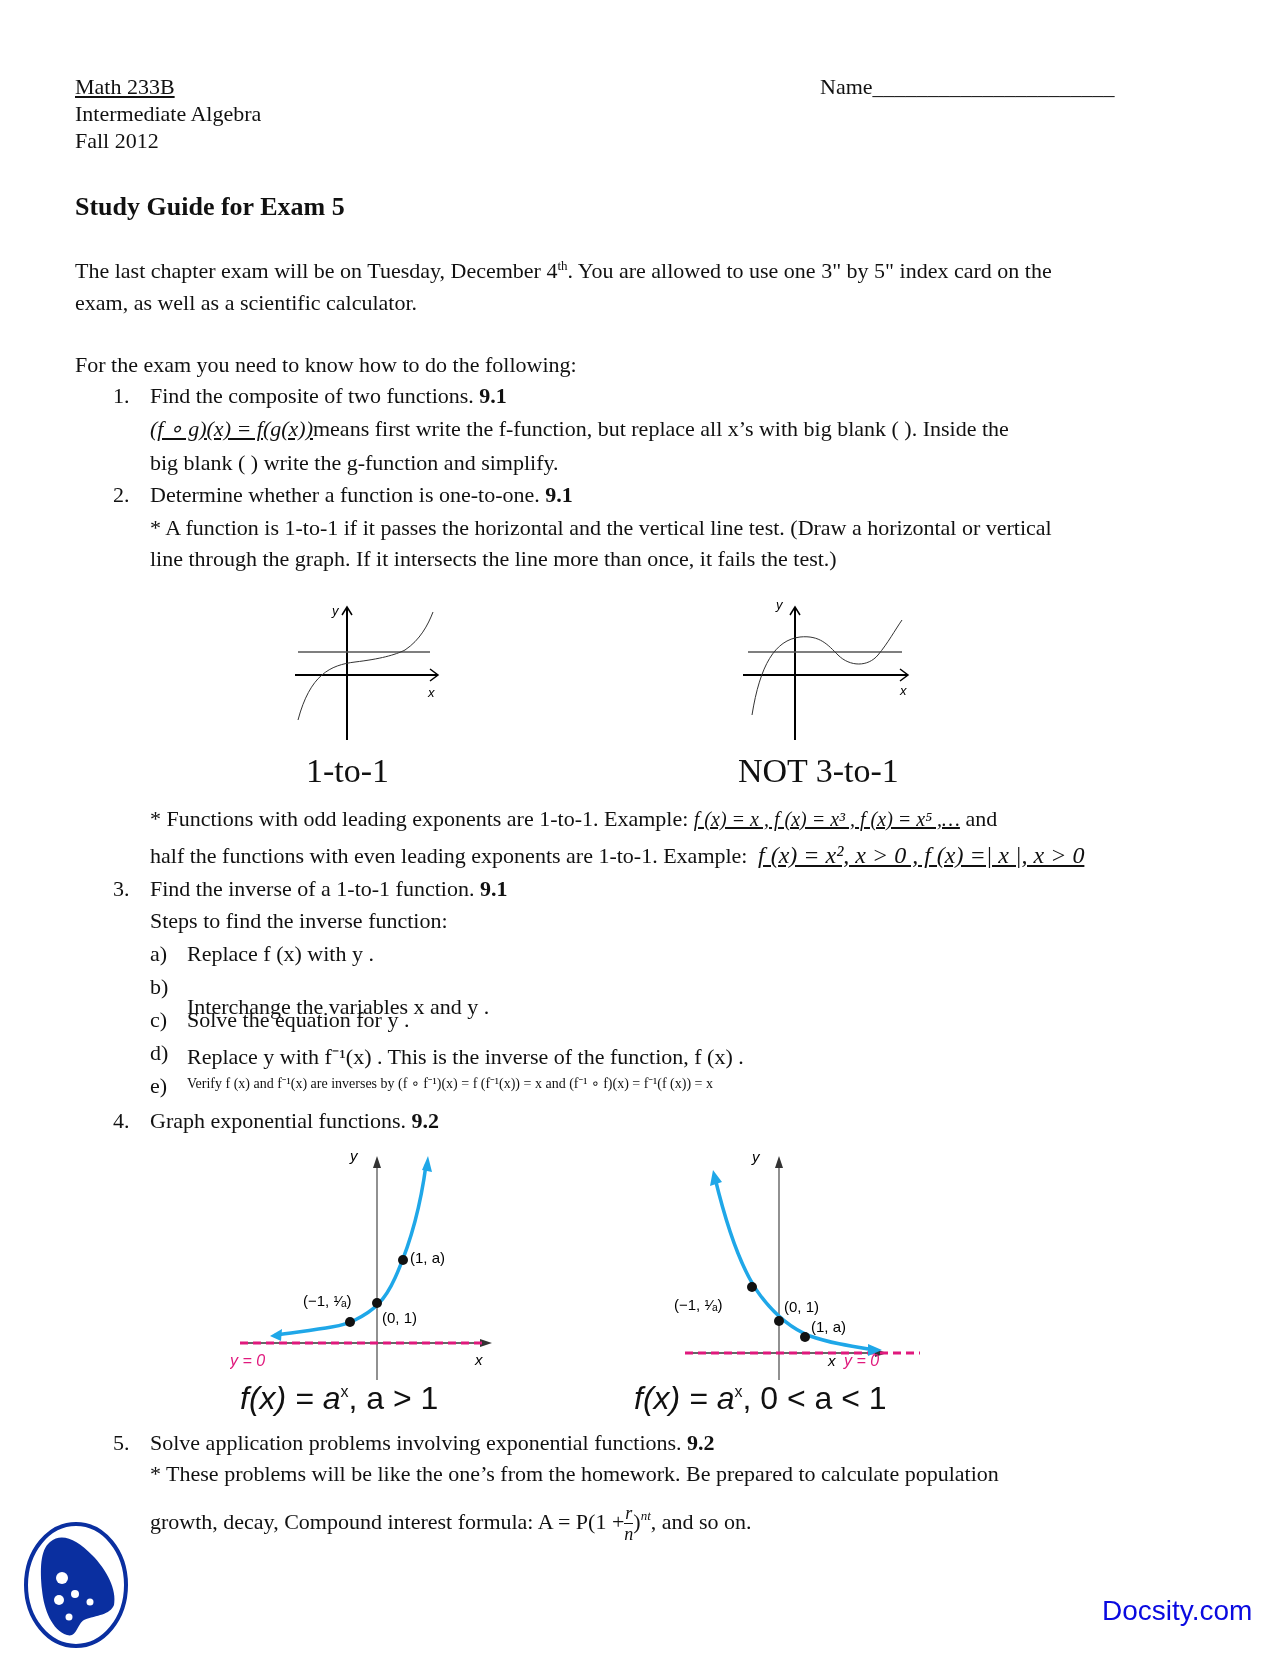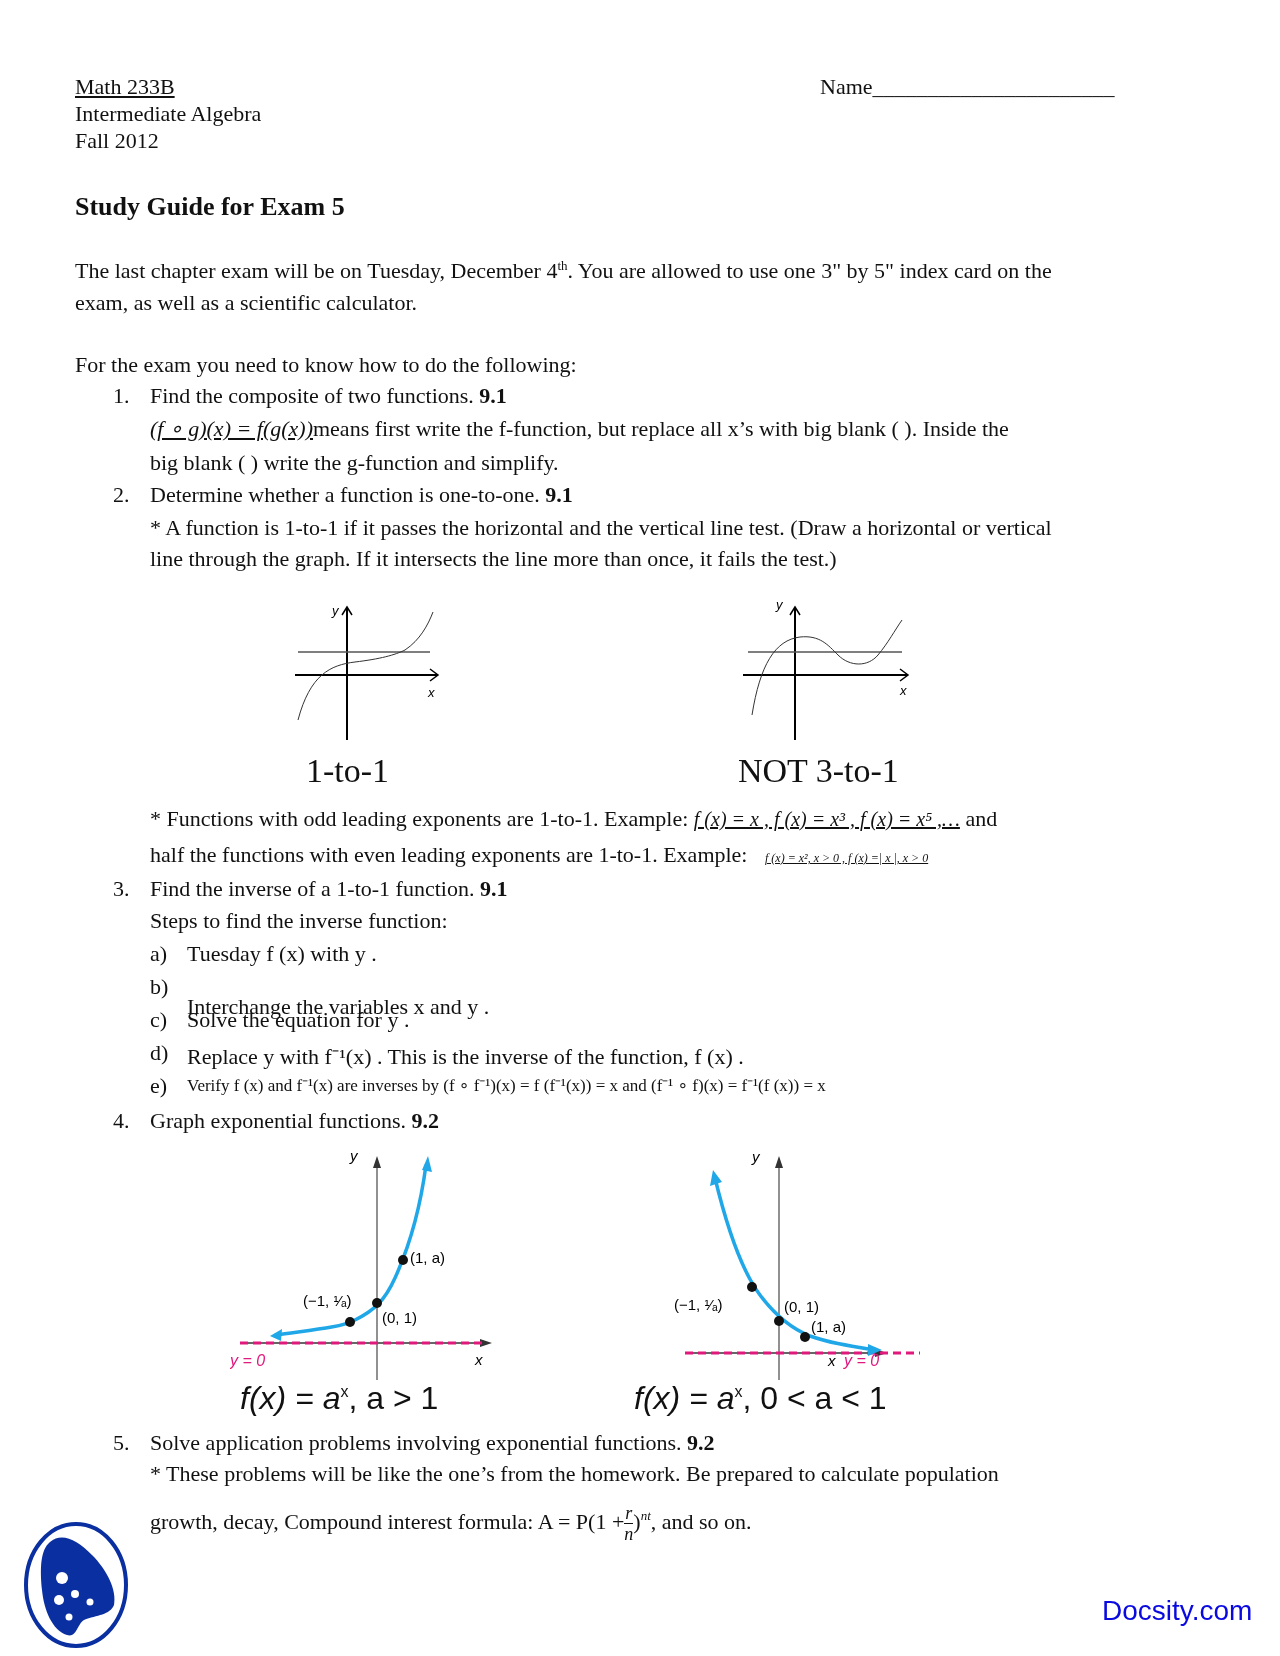--- a/index.html
+++ b/index.html
@@ -83,39 +83,39 @@
 <div class="caption" style="left:306px; top:752px;">1-to-1</div>
 <div class="caption" style="left:738px; top:752px;">NOT 3-to-1</div>
 
 <div class="item" style="left:150px; top:806px;">
   <span>*  Functions with odd leading exponents are 1-to-1. Example:</span>
   <i class="m" style="font-size:20px;">f (x) = x , f (x) = x³ , f (x) = x⁵ ,…</i>
   <span>and</span>
 </div>
 <div class="item" style="left:150px; top:842px;">
   <span>half the functions with even leading exponents are 1-to-1. Example:</span>
-  <i class="m" style="font-size:12px; margin-left:12px;">f (x) = x², x &gt; 0 ,  f (x) =| x |, x &gt; 0</i>
+  <i class="m" style="font-size:24px; margin-left:5px;">f (x) = x², x &gt; 0 ,  f (x) =| x |, x &gt; 0</i>
 </div>
 
 <div class="num" style="left:113px; top:876px;">3.</div>
 <div class="item" style="left:150px; top:876px;">
   <span>Find the inverse of a 1-to-1 function.</span> <b>9.1</b>
 </div>
 <div class="item" style="left:150px; top:908px;">Steps to find the inverse function:</div>
 
 <div class="sub" style="left:150px; top:941px;">a)</div>
-<div class="sub" style="left:187px; top:941px;">Tuesday  f (x) with y .</div>
+<div class="sub" style="left:187px; top:941px;">Replace  f (x) with y .</div>
 <div class="sub" style="left:150px; top:974px;">b)</div>
 <div class="sub" style="left:187px; top:994px;">Interchange the variables  x and y .</div>
 <div class="sub" style="left:150px; top:1007px;">c)</div>
 <div class="sub" style="left:187px; top:1007px;">Solve the equation for  y .</div>
 <div class="sub" style="left:150px; top:1040px;">d)</div>
 <div class="sub" style="left:187px; top:1040px;">Replace  y with  f⁻¹(x) . This is the inverse of the function,  f (x) .</div>
 <div class="sub" style="left:150px; top:1073px;">e)</div>
-<div class="sub" style="left:187px; top:1073px; font-size:17px;">Verify  f (x) and f⁻¹(x) are inverses by  (f ∘ f⁻¹)(x) = f (f⁻¹(x)) = x  and (f⁻¹ ∘ f)(x) = f⁻¹(f (x)) = x</div>
+<div class="sub" style="left:187px; top:1073px; font-size:14px;">Verify  f (x) and f⁻¹(x) are inverses by  (f ∘ f⁻¹)(x) = f (f⁻¹(x)) = x  and (f⁻¹ ∘ f)(x) = f⁻¹(f (x)) = x</div>
 
 <div class="num" style="left:113px; top:1108px;">4.</div>
 <div class="item" style="left:150px; top:1108px;">
   <span>Graph exponential functions.</span> <b>9.2</b>
 </div>
 
 <svg style="position:absolute; left:230px; top:1150px;" width="270" height="230" viewBox="0 0 270 230">
   <line x1="147" y1="230" x2="147" y2="10" stroke="#555" stroke-width="1.3"></line>
   <polygon points="143,18 147,6 151,18" fill="#333"></polygon>
   <line x1="10" y1="193" x2="255" y2="193" stroke="#333" stroke-width="1.5"></line>

